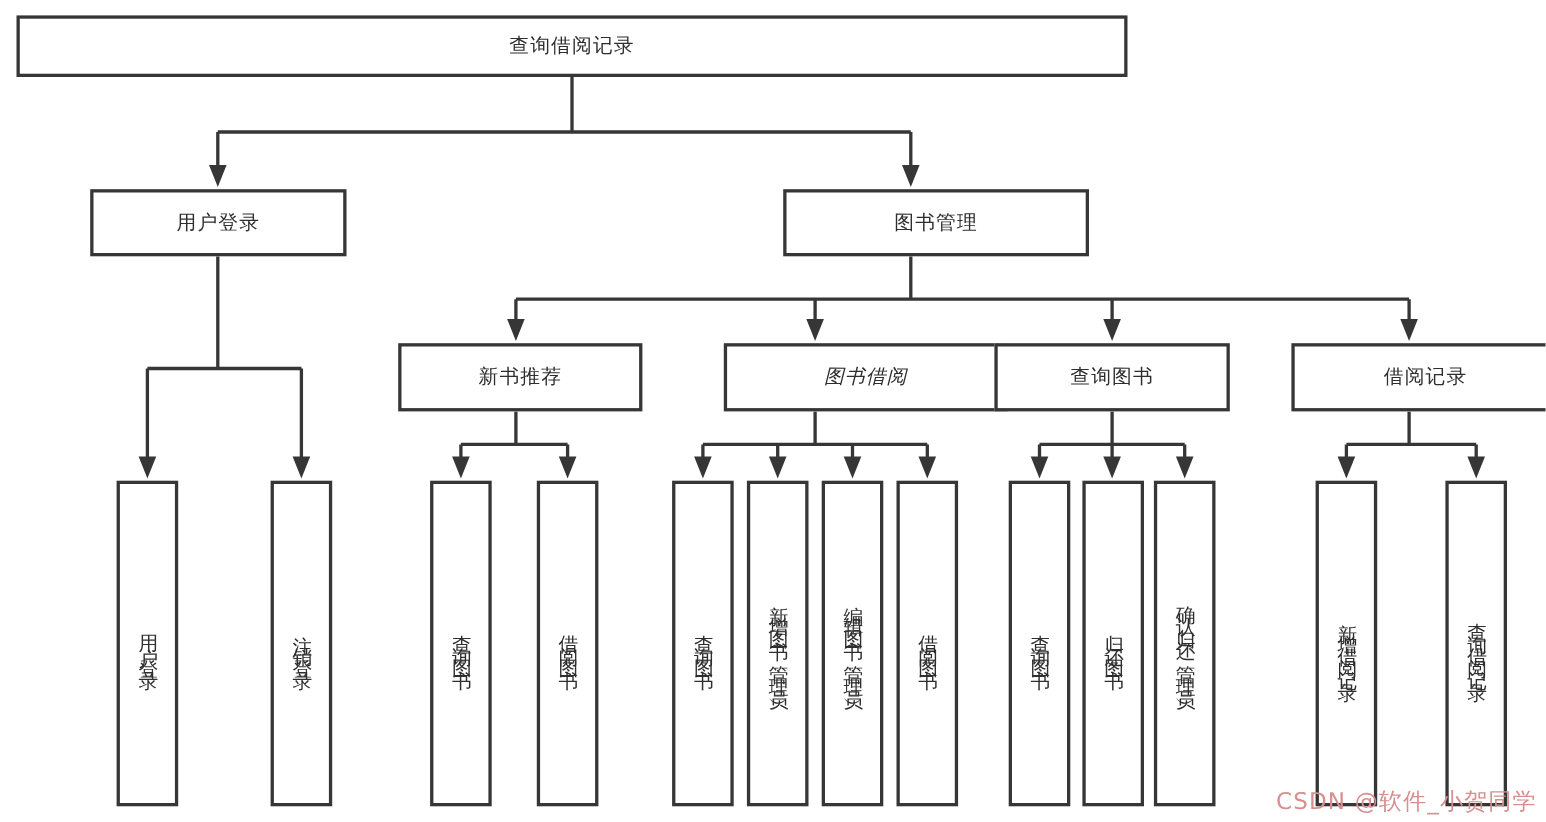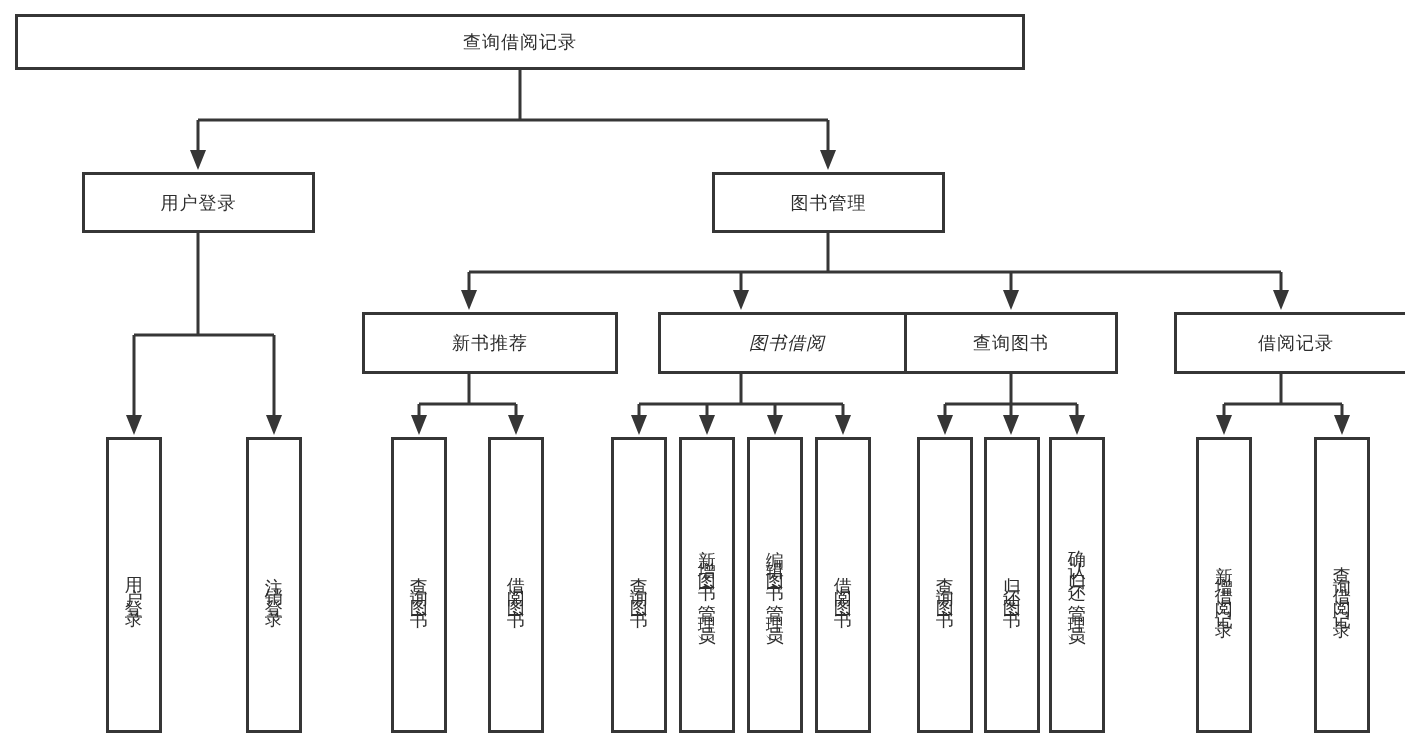--- a/index.html
+++ b/index.html
@@ -97,23 +97,23 @@
       <polygon points="1003,415 1019,415 1011,435"></polygon>
       <polygon points="1069,415 1085,415 1077,435"></polygon>
       <polygon points="1216,415 1232,415 1224,435"></polygon>
       <polygon points="1334,415 1350,415 1342,435"></polygon>
     </g>
   </svg>
 
   <div class="node" style="left:15px; top:14px; width:1010px; height:56px;">查询借阅记录</div>
 
   <div class="node" style="left:82px; top:172px; width:233px; height:61px;">用户登录</div>
-  <div class="node" style="left:712px; top:172px; width:233px; height:61px;">图书管理</div>
+  <div class="node" style="left:712px; top:172px; width:278px; height:61px;">图书管理</div>
 
-  <div class="node" style="left:362px; top:312px; width:256px; height:62px;">新书推荐</div>
+  <div class="node" style="left:362px; top:312px; width:222px; height:62px;">新书推荐</div>
   <div class="node" style="left:658px; top:312px; width:258px; height:62px;font-style:italic;">图书借阅</div>
   <div class="node" style="left:904px; top:312px; width:214px; height:62px;">查询图书</div>
   <div class="node" style="left:1174px; top:312px; width:244px; height:62px;">借阅记录</div>
 
   <div class="node v" style="left:106px; top:437px; width:56px; height:296px;">用户登录</div>
   <div class="node v" style="left:246px; top:437px; width:56px; height:296px;">注销登录</div>
 
   <div class="node v" style="left:391px; top:437px; width:56px; height:296px;">查询图书</div>
   <div class="node v" style="left:488px; top:437px; width:56px; height:296px;">借阅图书</div>
 
@@ -122,14 +122,15 @@
   <div class="node v" style="left:747px; top:437px; width:56px; height:296px;">编辑图书（管理员）</div>
   <div class="node v" style="left:815px; top:437px; width:56px; height:296px;">借阅图书</div>
 
   <div class="node v" style="left:917px; top:437px; width:56px; height:296px;">查询图书</div>
   <div class="node v" style="left:984px; top:437px; width:56px; height:296px;">归还图书</div>
   <div class="node v" style="left:1049px; top:437px; width:56px; height:296px;">确认归还（管理员）</div>
 
   <div class="node v" style="left:1196px; top:437px; width:56px; height:296px;">新增借阅记录</div>
   <div class="node v" style="left:1314px; top:437px; width:56px; height:296px;">查询借阅记录</div>
 
+  <div class="watermark">CSDN @软件_小贺同学</div>
 
 </div>
 
 </body></html>

